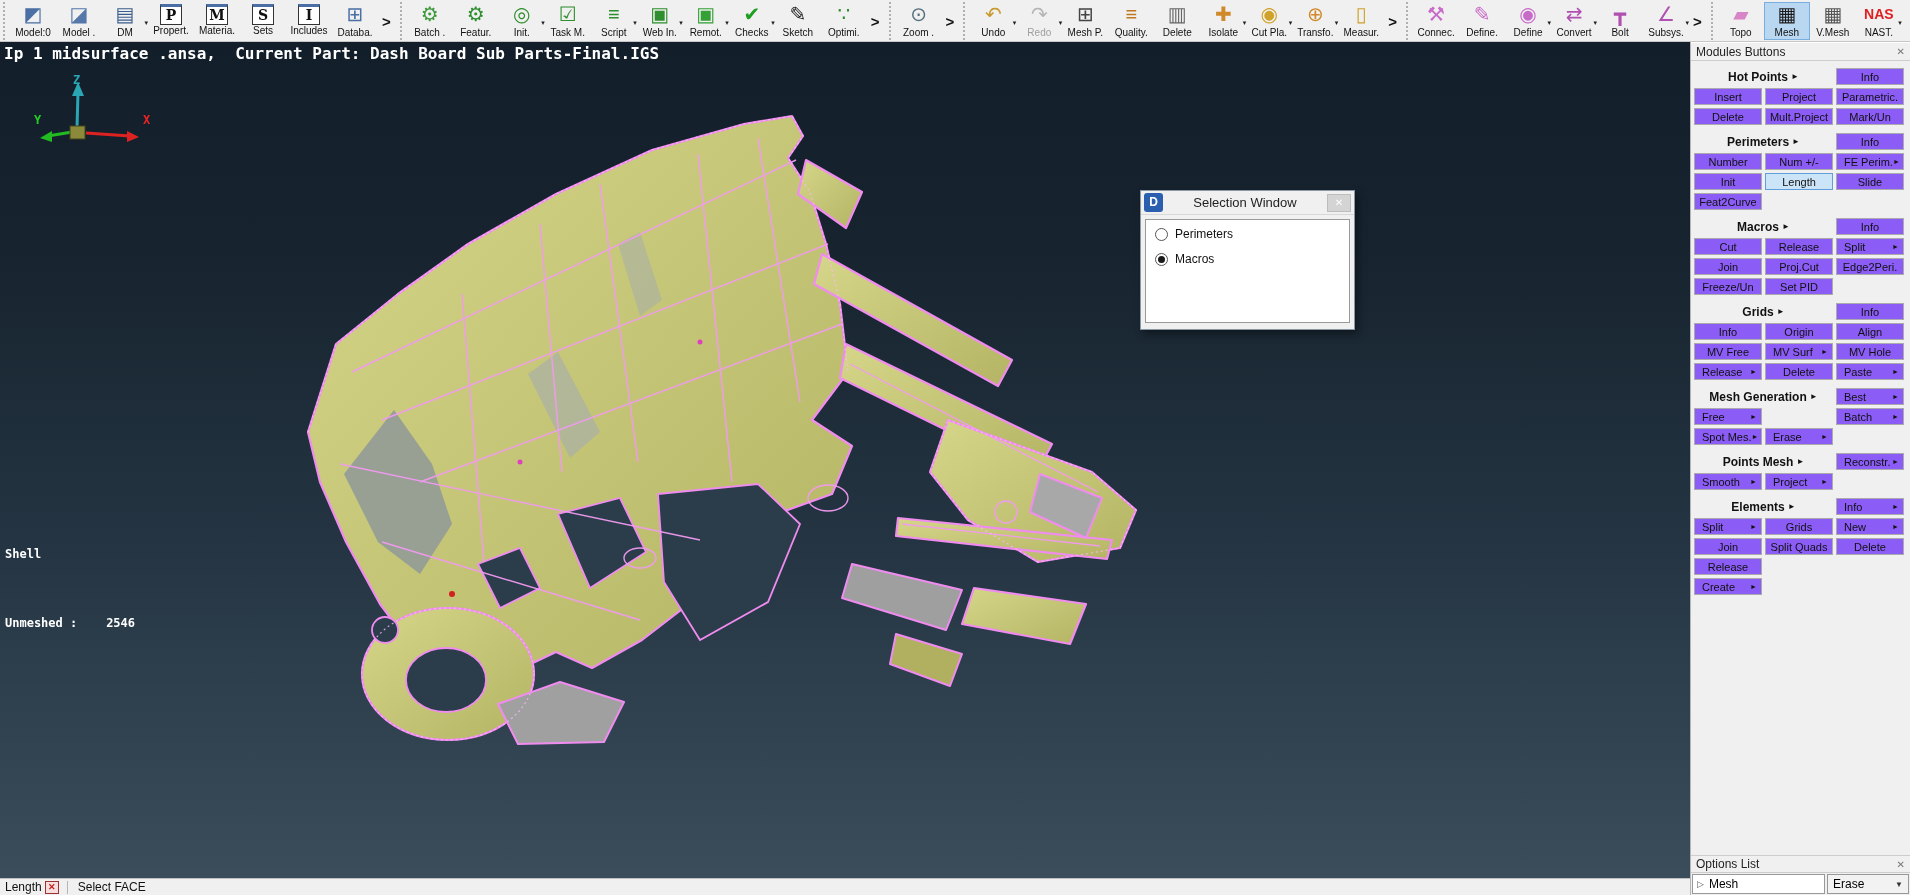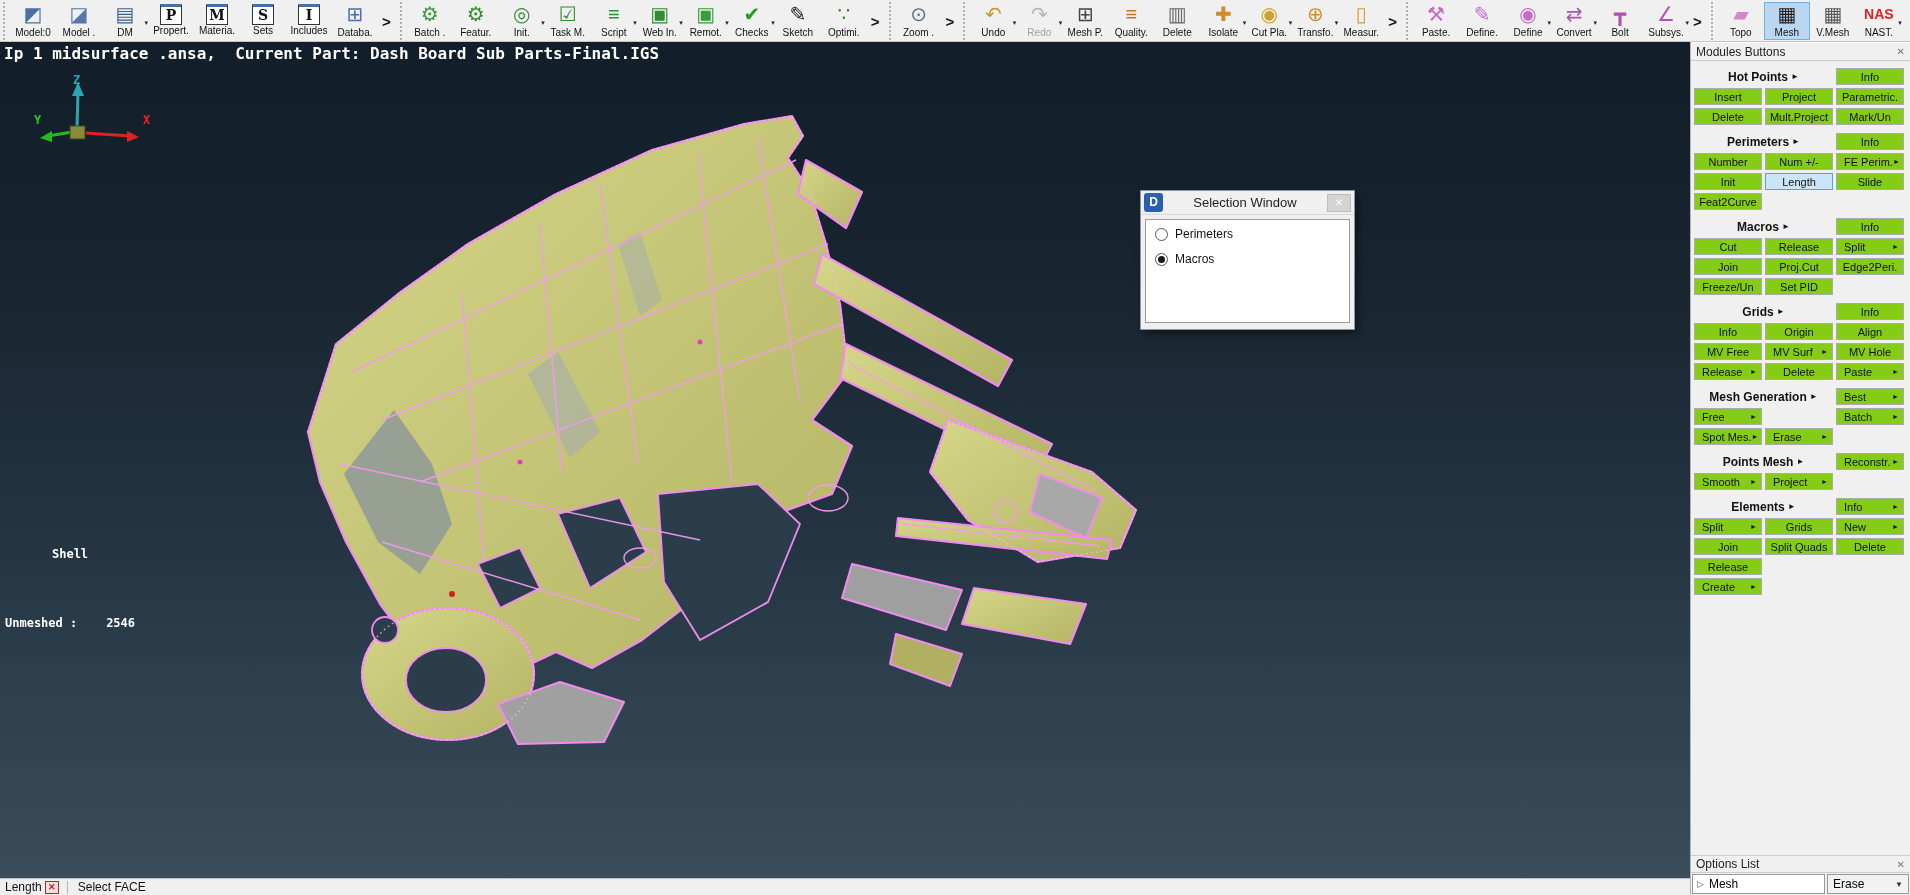--- a/index.html
+++ b/index.html
@@ -23,21 +23,21 @@
   .titem.active { background:#b9d7f1; box-shadow:inset 0 0 0 1px #7aaede; }
   .titem.disabled .tlabel { color:#9e9e9e; }
 
   
   .viewport { position:absolute; top:42px; left:0; width:1690px; height:836px;
               background:linear-gradient(180deg,#121f2b 0%,#17242f 25%,#243442 60%,#324452 85%,#3b4d5b 100%);
               overflow:hidden; }
   .vheader { position:absolute; top:2px; left:4px; font-family:"DejaVu Sans Mono", monospace;
              font-weight:bold; font-size:16px; color:#fff; white-space:pre; z-index:5; }
   .vstats { position:absolute; top:455px; left:5px; font-family:"DejaVu Sans Mono", monospace;
-            font-weight:bold; font-size:12px; color:#fff; line-height:23px; white-space:pre; z-index:5;text-align:center; }
+            font-weight:bold; font-size:12px; color:#fff; line-height:23px; white-space:pre; z-index:5; }
   .model-svg, .axis-svg { position:absolute; top:0; left:0; }
 
   
   .dialog { position:absolute; left:1140px; top:148px; width:215px; height:140px;
             background:#f0f0f0; border:1px solid #8a98a6; box-shadow:3px 4px 8px rgba(0,0,0,.45); z-index:10; }
   .dialog-title { height:24px; display:flex; align-items:center; padding:2px 3px;
                   border-bottom:1px solid #d8d8d8; }
   .dapp { width:19px; height:19px; background:#2a5fb0; border-radius:3px; color:#fff;
           font-size:12px; font-weight:bold; text-align:center; line-height:19px; }
   .dtitle { flex:1; text-align:center; font-size:13px; color:#222; }
@@ -56,21 +56,21 @@
   .panel-header { height:19px; border-bottom:1px solid #cdcdcd; border-top:1px solid #fff;
                   display:flex; justify-content:space-between; align-items:center;
                   padding:0 5px; font-size:12px; color:#222; background:#f0f0f0; }
   .btnarea { padding-top:7px; }
   .sgroup { margin-bottom:8px; }
   .srow { display:flex; gap:3px; padding:0 3px; margin-bottom:3px; }
   .shead { align-items:center; }
   .shead-label { width:139px; display:flex; justify-content:center; align-items:center; gap:3px;
                  font-weight:bold; font-size:12px; color:#111; cursor:pointer; }
   .harr { font-size:8px; line-height:8px; }
-  .sbtn { flex:0 0 68px; height:17px; background:#84cc16; border:1px solid #ababab;
+  .sbtn { flex:0 0 68px; height:17px; background:#8b5cf6; border:1px solid #ababab;
           font-size:11px; color:#111; display:flex; align-items:center; justify-content:center;
           white-space:nowrap; overflow:hidden; cursor:pointer; }
   .sbtn.witharrow { justify-content:space-between; padding:0 4px 0 7px; }
   .sbtn.active { background:#cce4f8; border-color:#5f9edb; }
   .barr { font-size:7px; line-height:7px; }
   .sspace { flex:0 0 68px; }
   .options-header { position:absolute; bottom:22px; left:0; width:100%; height:18px;
                     border-top:1px solid #cdcdcd; border-bottom:1px solid #cdcdcd;
                     display:flex; justify-content:space-between; align-items:center;
                     padding:0 5px; font-size:12px; color:#222; }
@@ -231,21 +231,21 @@
     <div class="titem">
         <span class="ticon" style="color: rgb(208, 162, 42);">▯</span>
         <span class="tlabel">Measur.</span>
       </div>
     <span class="texp" style="color: rgb(17, 17, 17);">&gt;</span>
   </div>
 
   <div class="tgroup">
     <div class="titem">
         <span class="ticon" style="color: rgb(200, 106, 200);">⚒</span>
-        <span class="tlabel">Paste.</span>
+        <span class="tlabel">Connec.</span>
       </div>
     <div class="titem">
         <span class="ticon" style="color: rgb(200, 106, 200);">✎</span>
         <span class="tlabel">Define.</span>
       </div>
     <div class="titem">
         <span class="ticon" style="color: rgb(200, 106, 200);">◉</span>
         <span class="tlabel">Define</span>
         <span class="tcaret" style="color: rgb(34, 34, 34);">▾</span>
       </div>

